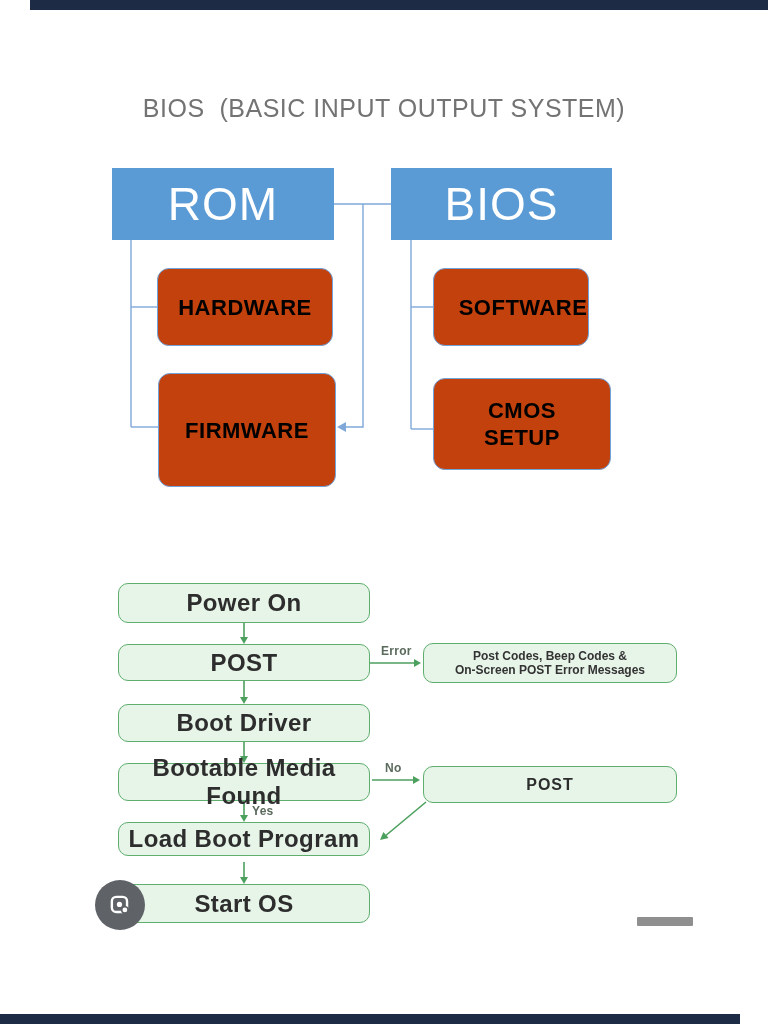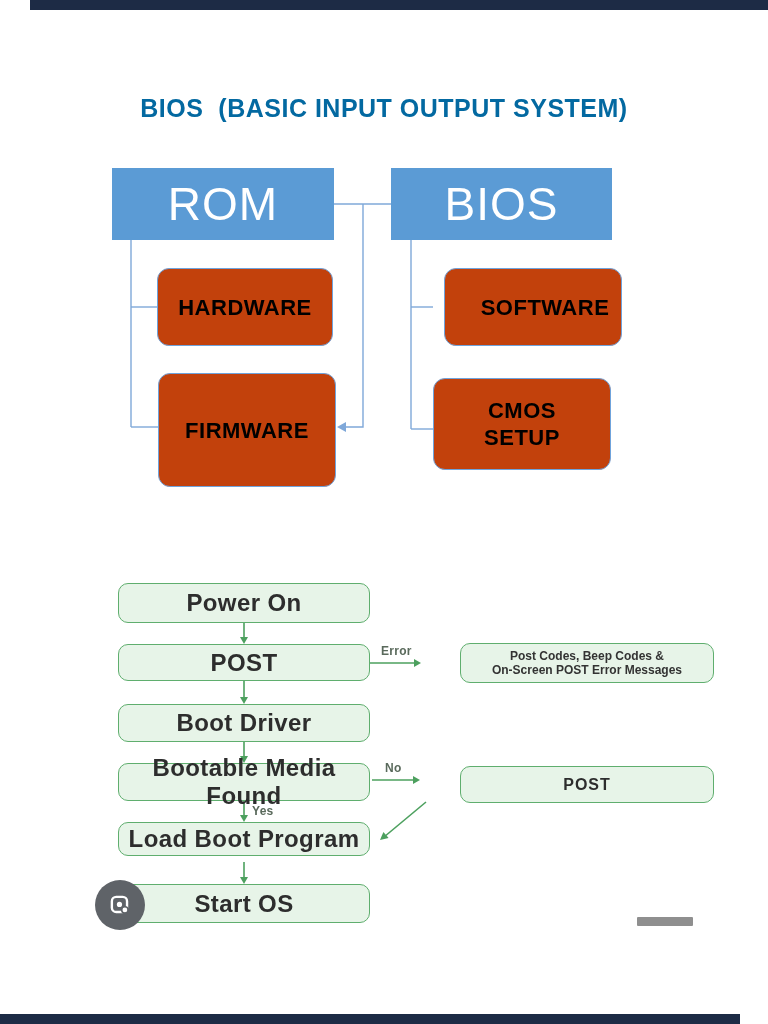--- a/index.html
+++ b/index.html
@@ -8,21 +8,21 @@
     position:relative; width:768px; height:1024px; background:#ffffff;
     font-family:"Liberation Sans", sans-serif; overflow:hidden;
   }
 
   
   .edge-bar { position:absolute; background:#1d2b45; height:10px; }
 
   
   .page-title {
     position:absolute; top:94px; left:0; width:768px; text-align:center;
-    font-size:25px; font-weight:700; color:#0369a1; letter-spacing:.5px; white-space:pre;
+    font-size:25px; font-weight:400; color:#737373; letter-spacing:.5px; white-space:pre;
   }
 
   
   .parent-box {
     position:absolute; background:#5b9bd5; border-radius:0;
     color:#ffffff; font-size:46px; font-weight:400;
     display:flex; align-items:center; justify-content:center; letter-spacing:1px;
   }
   .child-box {
     position:absolute; background:#c2410c; border:1.6px solid #6fa3dc; border-radius:12px;
@@ -35,21 +35,21 @@
   .flow-box {
     position:absolute; left:118px; width:252px;
     background:#e7f4e8; border:1.6px solid #5fae6e; border-radius:10px;
     color:#2d2d2d; font-size:24px; font-weight:700; letter-spacing:.4px;
     display:flex; align-items:center; justify-content:center; text-align:center;
   }
   .flow-side-box {
     position:absolute; left:423px; width:254px;
     background:#e7f4e8; border:1.6px solid #5fae6e; border-radius:10px;
     color:#2d2d2d; display:flex; flex-direction:column;
-    align-items:center; justify-content:center; text-align:center;margin-left:37px;
+    align-items:center; justify-content:center; text-align:center;
   }
   .flow-side-box .small-line { font-size:12px; font-weight:700; line-height:14.5px; color:#333; }
   .branch-label {
     position:absolute; font-size:12px; font-weight:700; color:#5a6a5c; letter-spacing:.3px;
   }
 
   svg.connector-layer { position:absolute; left:0; top:0; width:768px; height:1024px; pointer-events:none; }
 
   
   .lens-btn {
@@ -108,21 +108,21 @@
 <div class="parent-box" style="left:112px; top:168px; width:222px; height:72px;">
   <span>ROM</span>
 </div>
 <div class="parent-box" style="left:391px; top:168px; width:221px; height:72px;">
   <span>BIOS</span>
 </div>
 
 <div class="child-box" style="left:157px; top:268px; width:176px; height:78px;">
   <span>HARDWARE</span>
 </div>
-<div class="child-box" style="left:444px; top:268px; width:178px; height:78px;padding-left:24px;">
+<div class="child-box" style="left:433px; top:268px; width:156px; height:78px;padding-left:24px;">
   <span>SOFTWARE</span>
 </div>
 <div class="child-box" style="left:158px; top:373px; width:178px; height:114px;">
   <span>FIRMWARE</span>
 </div>
 <div class="child-box" style="left:433px; top:378px; width:178px; height:92px;">
   <span style="white-space:pre-line;">CMOS
 SETUP</span>
 </div>
 

